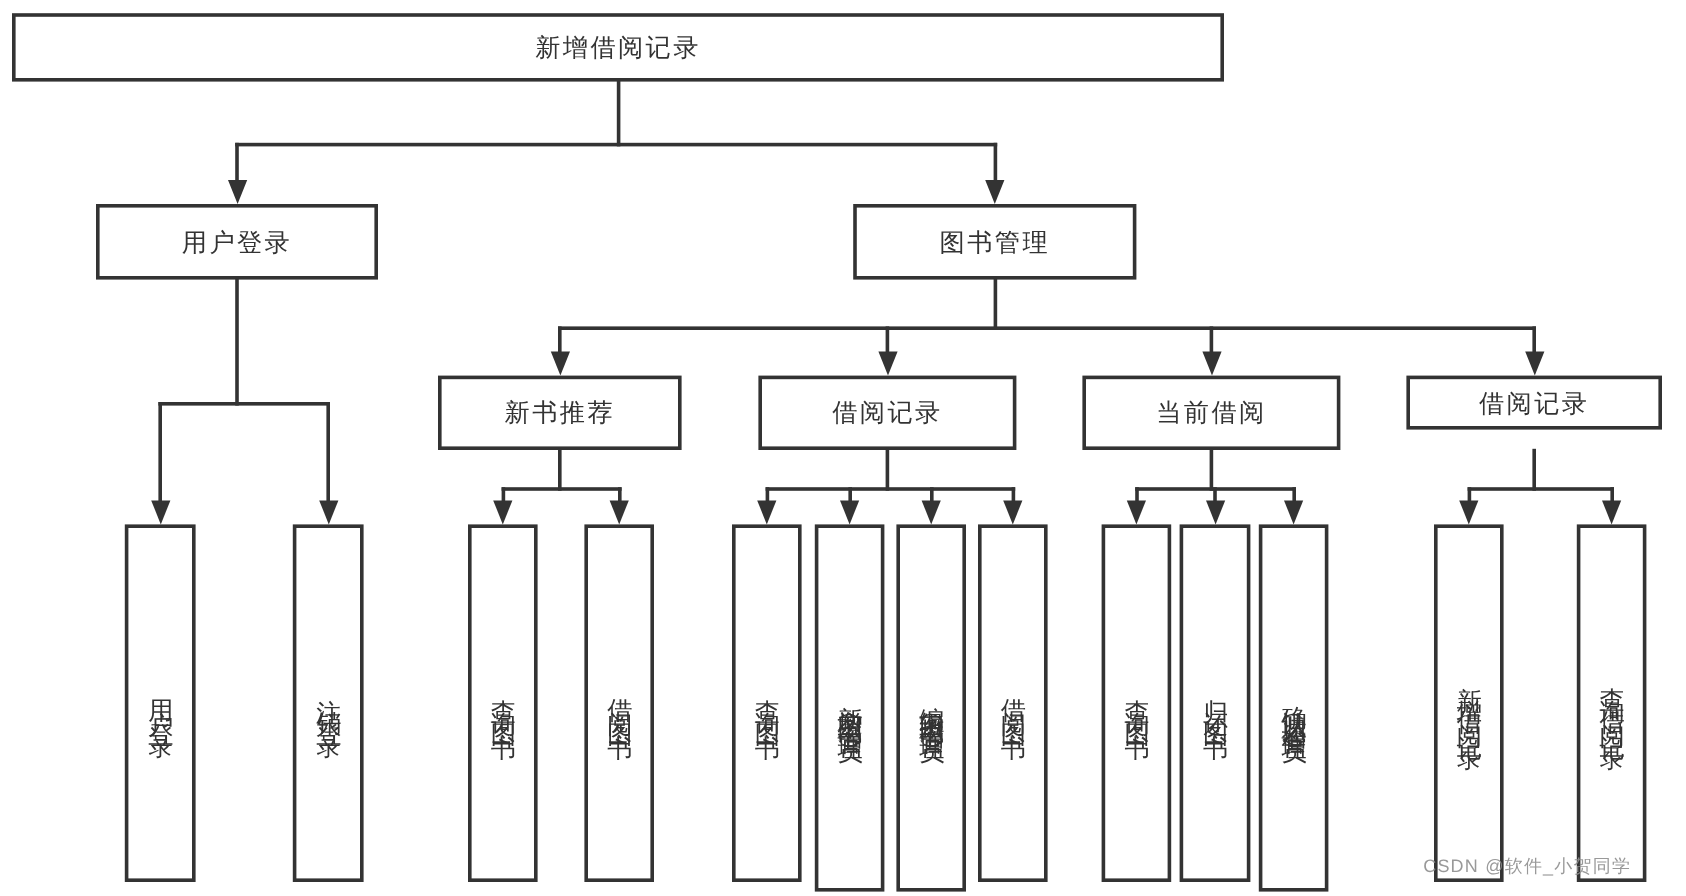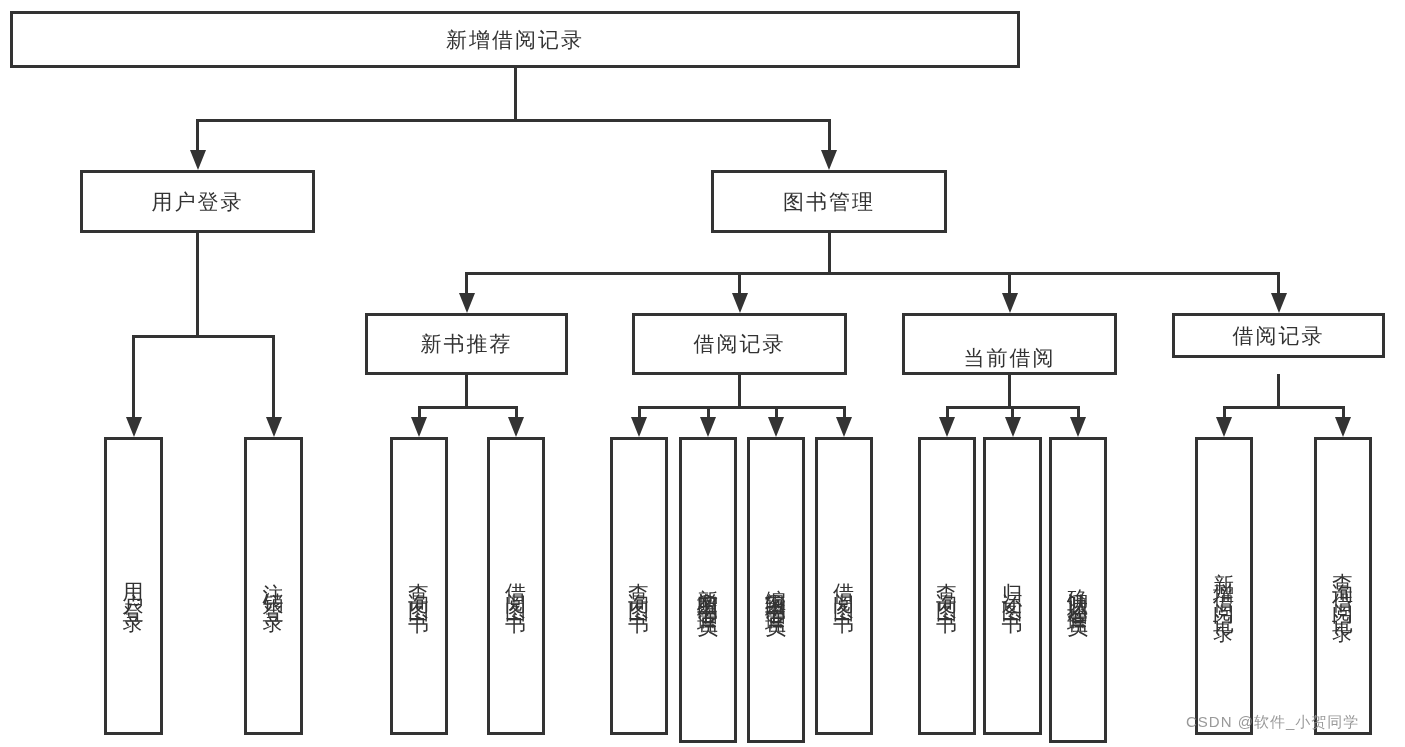--- a/index.html
+++ b/index.html
@@ -70,21 +70,21 @@
   <div class="box hbox" style="left: 365px; top: 313px; width: 203px; height: 62px;">
     <span class="label">新书推荐</span>
   </div>
 
   <div class="box hbox" style="left: 711px; top: 170px; width: 236px; height: 63px;">
     <span class="label">图书管理</span>
   </div>
   <div class="box hbox" style="left: 632px; top: 313px; width: 215px; height: 62px;">
     <span class="label">借阅记录</span>
   </div>
-  <div class="box hbox" style="left: 902px; top: 313px; width: 215px; height: 62px; align-items: flex-end;">
+  <div class="box hbox" style="left: 902px; top: 313px; width: 215px; height: 62px;">
     <span class="label">当前借阅</span>
   </div>
   <div class="box hbox" style="left: 1172px; top: 313px; width: 213px; height: 45px;">
     <span class="label">借阅记录</span>
   </div>
 
   <div class="box vbox" style="left: 104px; top: 437px; width: 59px; height: 298px;">
     <span class="vtext">用户登录</span>
   </div>
   <div class="box vbox" style="left: 244px; top: 437px; width: 59px; height: 298px;">

